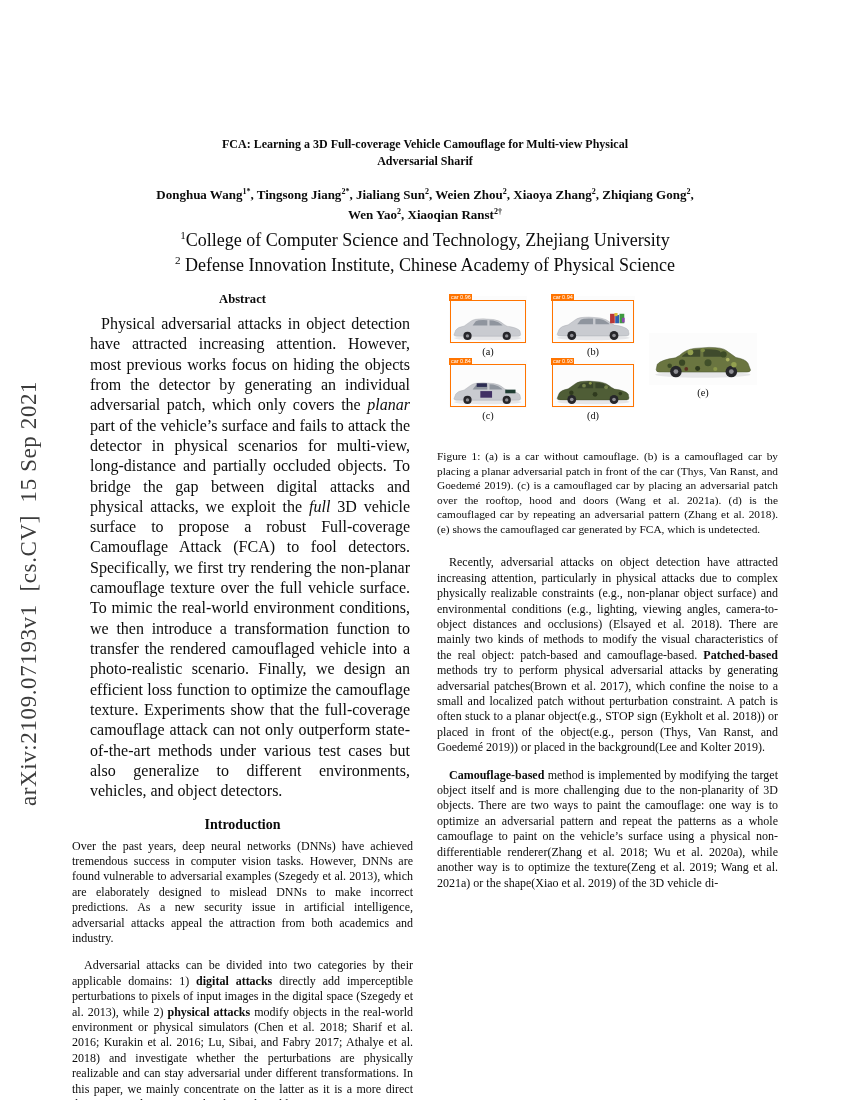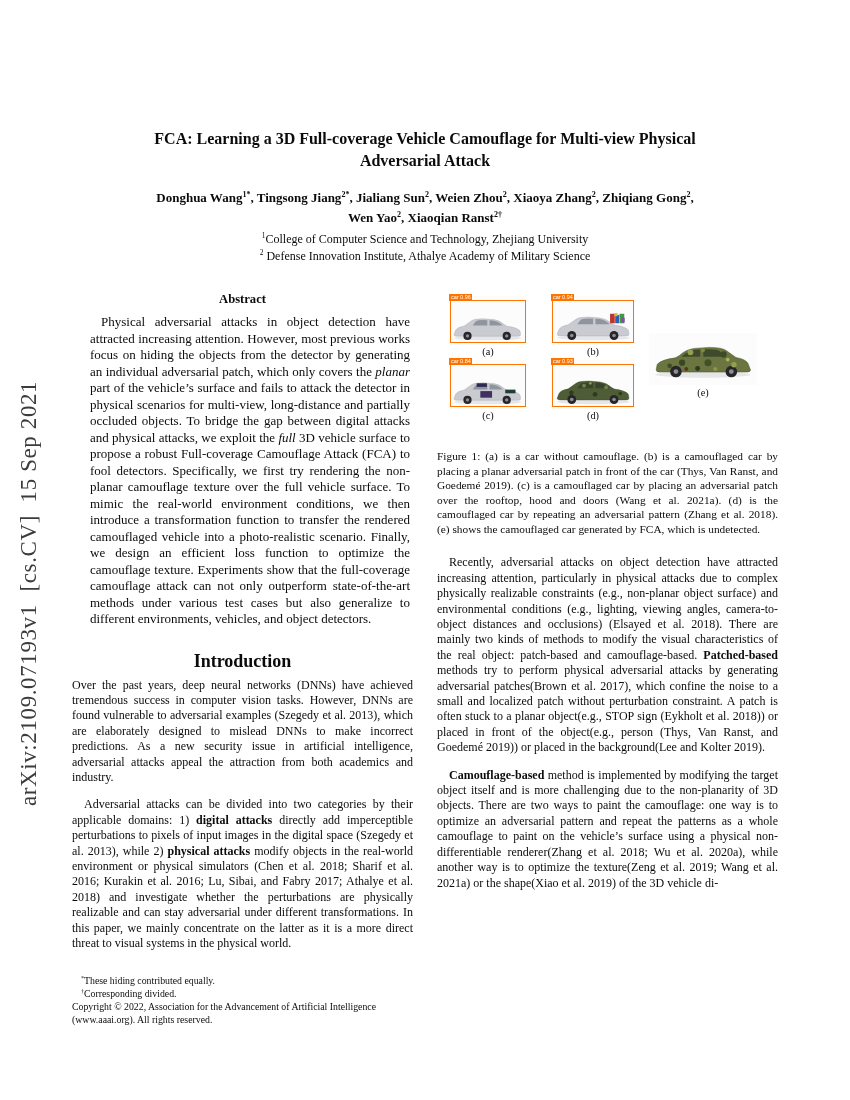--- a/index.html
+++ b/index.html
@@ -9,31 +9,31 @@
     font-family:"Liberation Serif", serif; color:#0b0b0b; overflow:hidden;
   }
   
   .arxiv-stamp {
     position:absolute; top:286px; left:16px; height:520px;
     writing-mode:vertical-rl; transform:rotate(180deg);
     font-size:23px; color:#3c3c3c; letter-spacing:0.6px; white-space:pre;
   }
   
   .head { position:absolute; top:128px; left:80px; width:690px; text-align:center; }
-  .title { font-size:16px; font-weight:bold; line-height:1.38; }
+  .title { font-size:12px; font-weight:bold; line-height:1.38;margin-top:8px; }
   .authors { margin-top:16px; font-size:13px; font-weight:bold; line-height:1.5; }
-  .affils { margin-top:4px; font-size:12px; line-height:1.4; }
+  .affils { margin-top:4px; font-size:18px; line-height:1.4; }
   sup { font-size:0.62em; line-height:0; }
   
   .columns { position:absolute; top:292px; left:72px; width:706px; display:flex; gap:24px; }
   .col { width:341px; }
   .abstract-head { text-align:center; font-weight:bold; font-size:12.6px; margin-bottom:7px; }
-  .abstract { font-size:13px; line-height:1.27; text-align:justify; padding-left:18px; padding-right:3px; }
+  .abstract { font-size:16px; line-height:1.27; text-align:justify; padding-left:18px; padding-right:3px; }
   .abstract .par { text-indent:11px; }
-  .section-head { text-align:center; font-weight:bold; font-size:18px; margin:23px 0 6px; }
+  .section-head { text-align:center; font-weight:bold; font-size:14px; margin:15px 0 6px; }
   .body-par { font-size:12px; line-height:1.285; text-align:justify; }
   .indent { text-indent:12px; }
   .body-par + .body-par { margin-top:12px; }
   
   .footnotes { margin-top:24px; font-size:9.8px; line-height:1.3; }
   .fn { text-indent:9px; }
   
   .fig-layout { display:flex; align-items:center; gap:14px; padding-left:12px; margin-top:4px; }
   .fig-grid { display:grid; grid-template-columns:78px 84px; column-gap:24px; row-gap:3px; }
   .fig-cell { text-align:center; }
@@ -69,30 +69,30 @@
         <circle cx="76" cy="28.5" r="2.3" fill="#8d8d93"></circle>
     </g>
   </defs>
 </svg>
 
 <div class="page">
 
   <div class="arxiv-stamp">arXiv:2109.07193v1  [cs.CV]  15 Sep 2021</div>
 
   <div class="head">
-    <h1 class="title"><span>FCA: Learning a 3D Full-coverage Vehicle Camouflage for Multi-view Physical</span><br><span>Adversarial Attack</span></h1>
+    <h1 class="title"><span>FCA: Learning a 3D Full-coverage Vehicle Camouflage for Multi-view Physical</span><br><span>Adversarial Sharif</span></h1>
 
     <div class="authors">
       <div class="author-line"><span class="author"><span>Donghua Wang</span><sup>1*</sup><span>, </span></span><span class="author"><span>Tingsong Jiang</span><sup>2*</sup><span>, </span></span><span class="author"><span>Jialiang Sun</span><sup>2</sup><span>, </span></span><span class="author"><span>Weien Zhou</span><sup>2</sup><span>, </span></span><span class="author"><span>Xiaoya Zhang</span><sup>2</sup><span>, </span></span><span class="author"><span>Zhiqiang Gong</span><sup>2</sup><span>,</span></span></div>
       <div class="author-line"><span class="author"><span>Wen Yao</span><sup>2</sup><span>, </span></span><span class="author"><span>Xiaoqian Ranst</span><sup>2†</sup><span></span></span></div>
     </div>
 
     <div class="affils">
       <div><sup>1</sup><span>College of Computer Science and Technology, Zhejiang University</span></div>
-      <div><sup>2</sup><span> Defense Innovation Institute, Athalye Academy of Military Science</span></div>
+      <div><sup>2</sup><span> Defense Innovation Institute, Chinese Academy of Physical Science</span></div>
     </div>
   </div>
 
   <div class="columns">
 
     <div class="col">
       <div class="abstract-head">Abstract</div>
       <div class="abstract">
         <p class="par"><span>Physical adversarial attacks in object detection have attracted increasing attention. However, most previous works focus on hiding the objects from the detector by generating an individual adversarial patch, which only covers the </span><span style="font-style: italic;">planar</span><span> part of the vehicle’s surface and fails to attack the detector in physical scenarios for multi-view, long-distance and partially occluded objects. To bridge the gap between digital attacks and physical attacks, we exploit the </span><span style="font-style: italic;">full</span><span> 3D vehicle surface to propose a robust Full-coverage Camouflage Attack (FCA) to fool detectors. Specifically, we first try rendering the non-planar camouflage texture over the full vehicle surface. To mimic the real-world environment conditions, we then introduce a transformation function to transfer the rendered camouflaged vehicle into a photo-realistic scenario. Finally, we design an efficient loss function to optimize the camouflage texture. Experiments show that the full-coverage camouflage attack can not only outperform state-of-the-art methods under various test cases but also generalize to different environments, vehicles, and object detectors.</span></p>
       </div>

